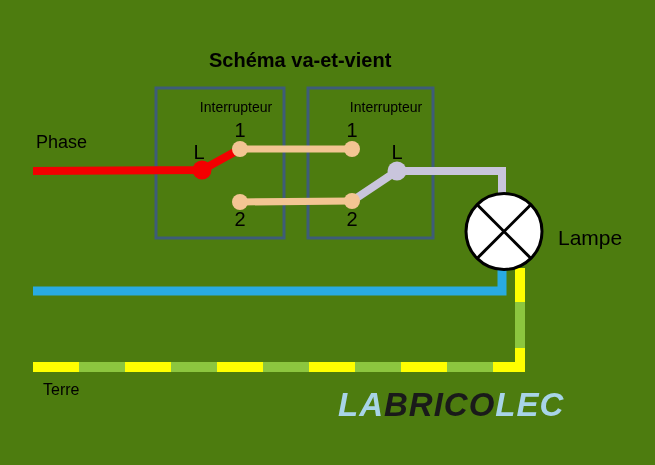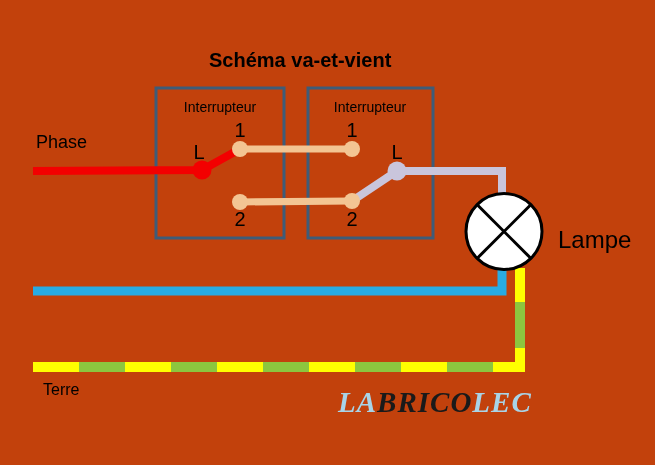--- a/index.html
+++ b/index.html
@@ -1,45 +1,45 @@
 <!DOCTYPE html>
 <html><head>
 <meta charset="utf-8">
 <style>
   html,body{margin:0;padding:0;background:#fff;}
   .canvas{
     position:relative;
     width:655px;height:465px;
-    background:#c2410c;
+    background:#4d7c0f;
     font-family:"Liberation Sans", sans-serif;
     color:#000;
     overflow:hidden;
   }
   .canvas svg{position:absolute;left:0;top:0;}
   .lbl{position:absolute;white-space:nowrap;}
   .title{left:209px;top:49px;font-size:20px;font-weight:bold;}
   .phase{left:36px;top:132px;font-size:18px;}
   .neutre{left:38px;top:306px;font-size:21px;}
   .terre{left:43px;top:381px;font-size:16px;}
-  .lampe{left:558px;top:226px;font-size:24px;}
-  .interrupteur{font-size:14px;transform:translateX(-50%);}
+  .lampe{left:558px;top:226px;font-size:21px;}
+  .interrupteur{font-size:14px;transform:translateX(-50%);margin-left:16px;}
   .interrupteur-1{left:220px;top:99px;}
   .interrupteur-2{left:370px;top:99px;}
   .term{font-size:20px;transform:translateX(-50%);}
   .t1a{left:240px;top:119px;}
   .t2a{left:240px;top:208px;}
   .t1b{left:352px;top:119px;}
   .t2b{left:352px;top:208px;}
   .tLa{left:199px;top:141px;}
   .tLb{left:397px;top:141px;}
   .logo{
     left:338px;top:386px;
-    font-family:Liberation Serif, serif;
+    font-family:Liberation Sans, sans-serif;
     font-style:italic;font-weight:bold;
-    font-size:29px;letter-spacing:1px;
+    font-size:33px;letter-spacing:1px;
   }
 </style>
 </head>
 <body>
 
 <div class="canvas">
 
   <svg width="655" height="465" viewBox="0 0 655 465">
 
     <rect x="156" y="88" width="128" height="150" fill="none" stroke-width="3" stroke="#3e5c78"></rect>

